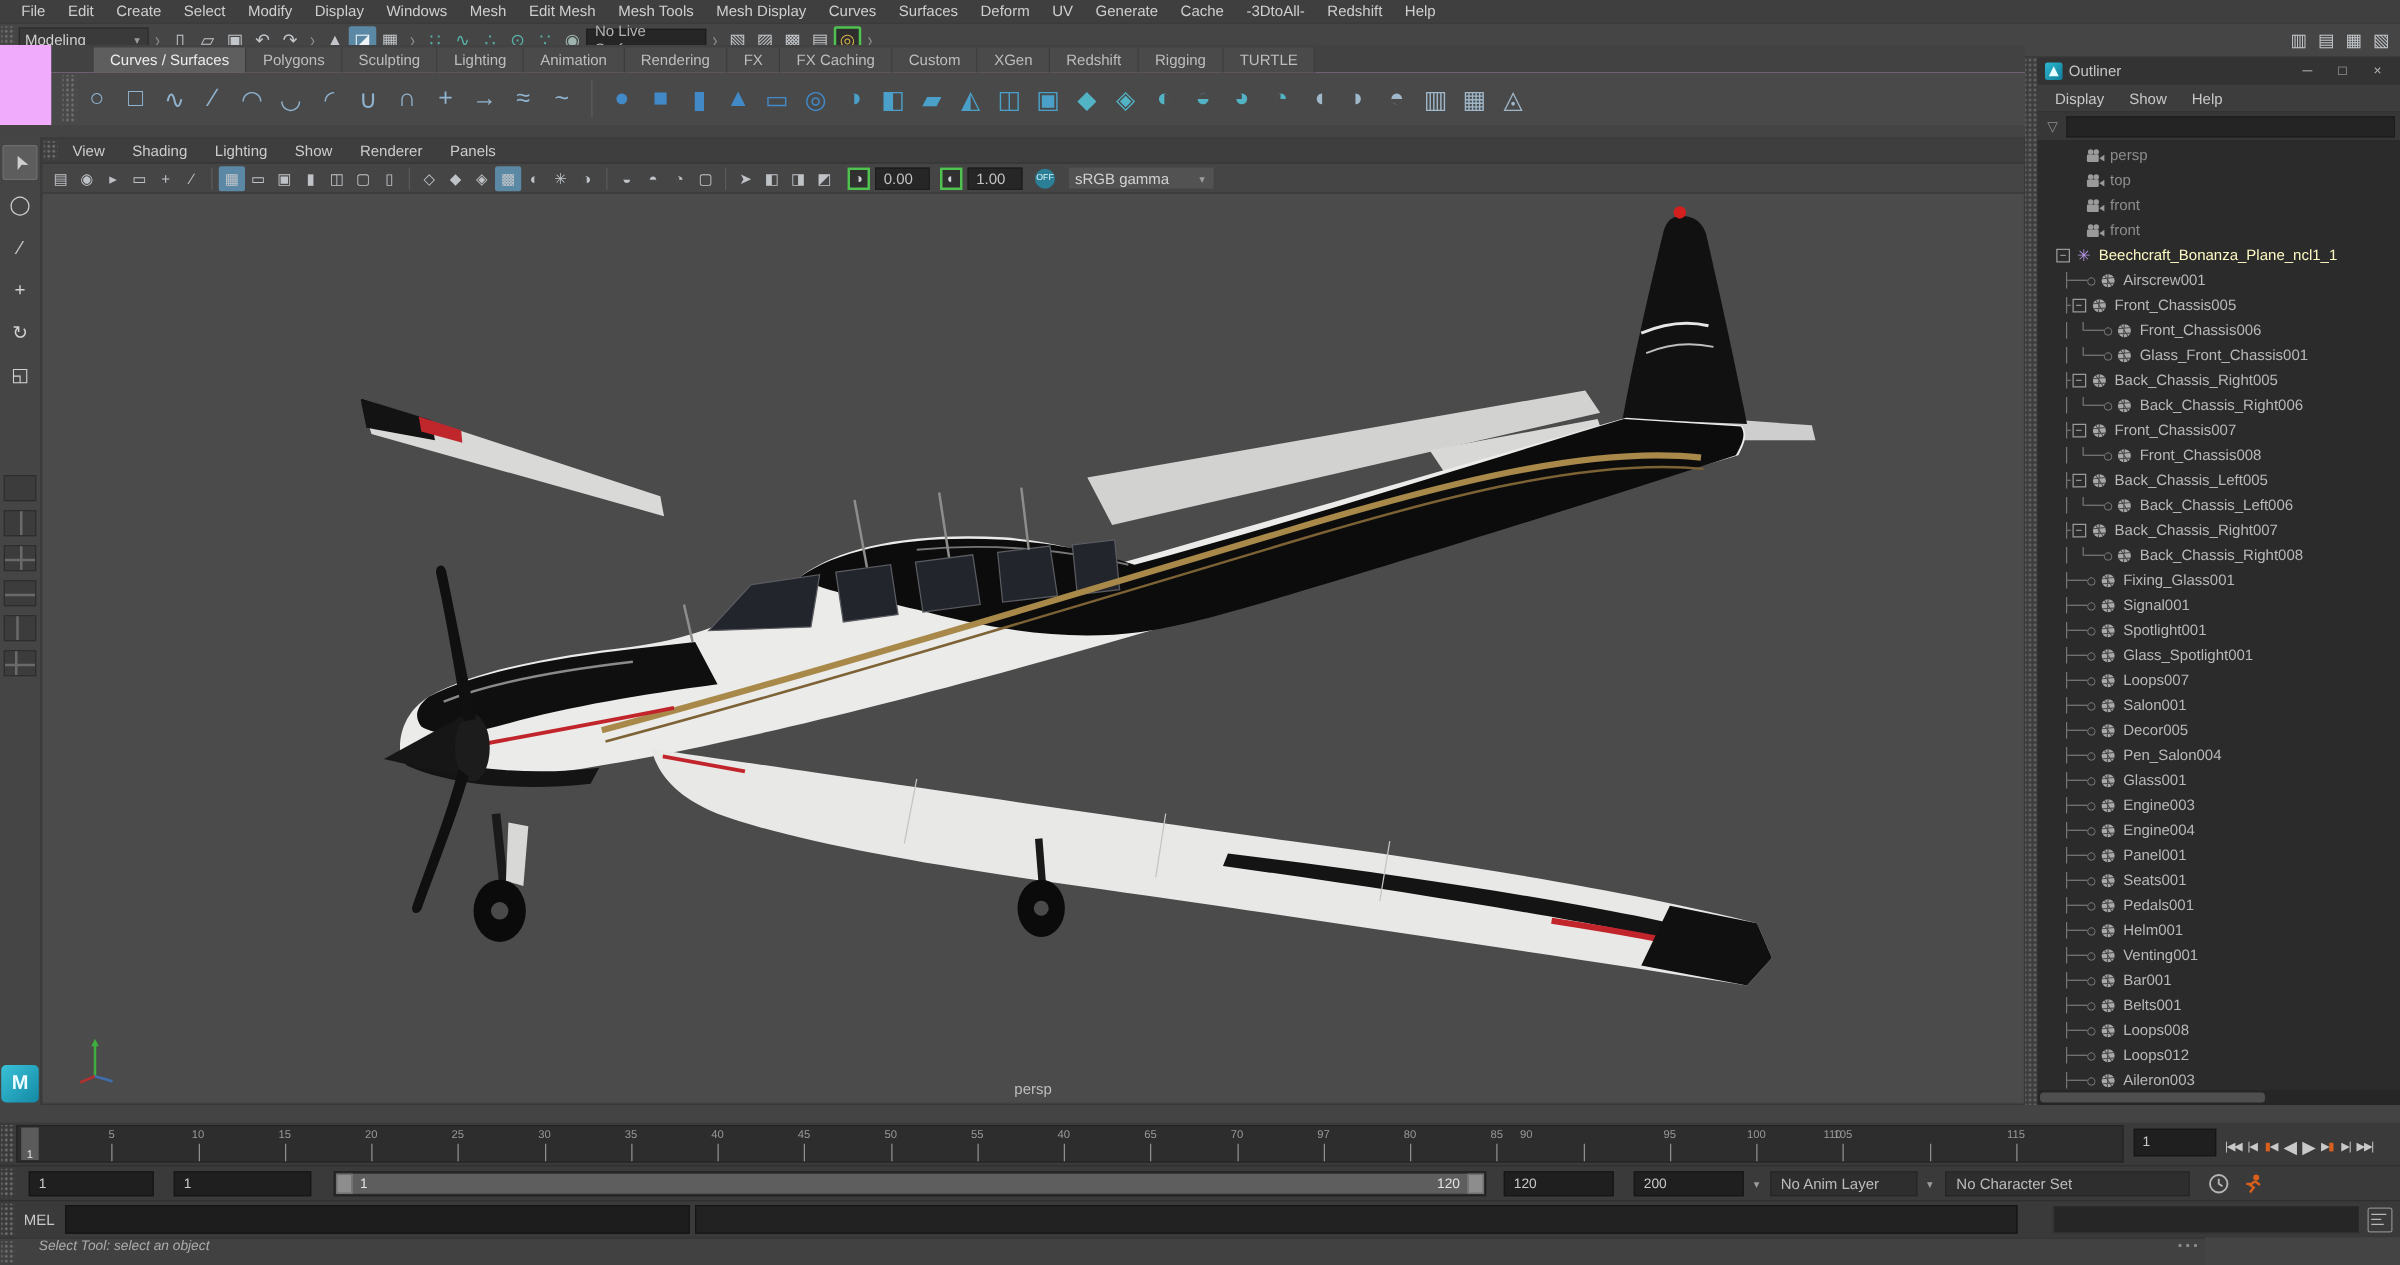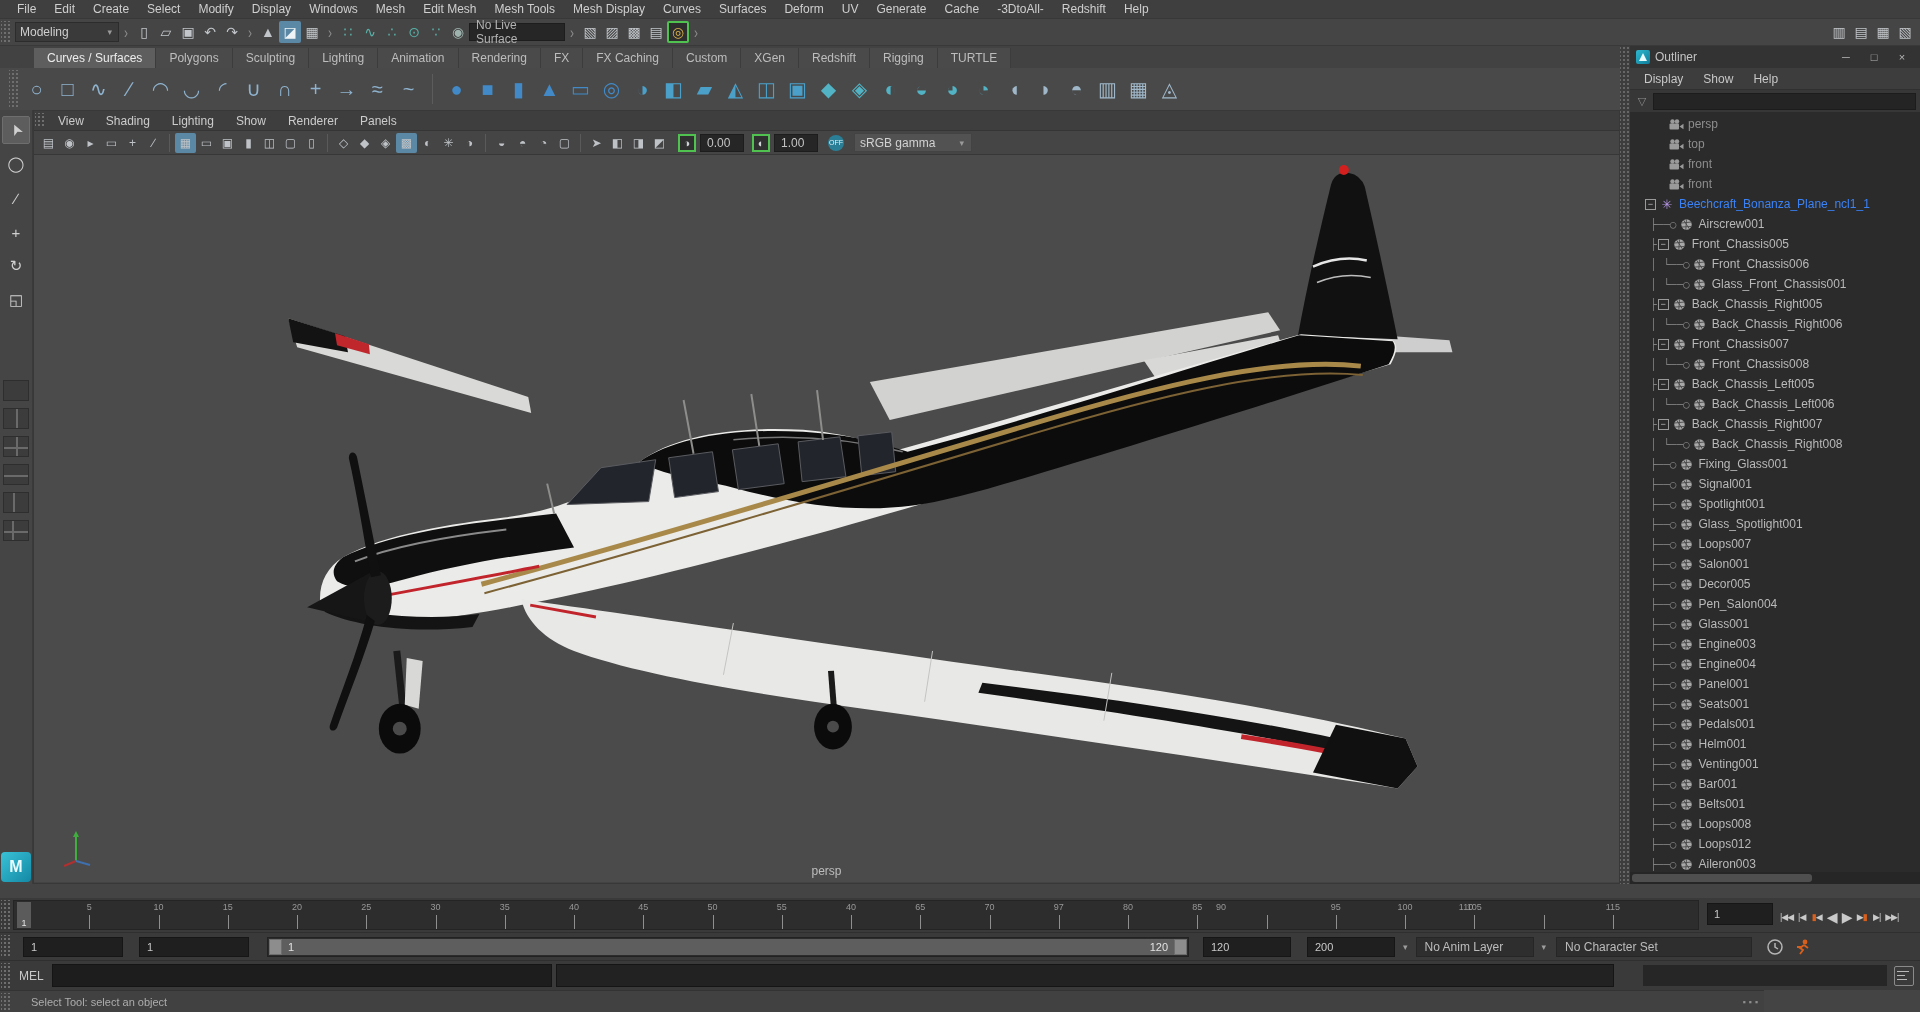--- a/index.html
+++ b/index.html
@@ -16,21 +16,21 @@
   .dd-btn { color:#9a9a9a; font-size:9px; padding:0 2px; }
   .sl-group { display:flex; align-items:center; height:24px; }
   .sl-collapse { color:#8d8d8d; font-size:12px; padding:0 5px; transform:scaleY(1.4); }
   .icon { display:inline-flex; align-items:center; justify-content:center; width:22px; height:22px; font-size:14px; color:#c2c6ca; cursor:default; border-radius:2px; }
   .icon.active { background:#5b89a5; color:#eef3f6; }
   .icon.greenbox { border:2px solid #4fc24f; color:#d8b24a; background:#2e2e2e; }
   .sl-field { background:#262626; border:1px solid #1d1d1d; color:#b3b3b3; height:18px; display:flex; align-items:center; padding:0 6px; }
   #live-surface { width:96px; }
   #sl-right { position:absolute; right:4px; top:2px; display:flex; }
   
-  #shelf { position:absolute; left:0; top:46px; width:1620px; height:64px; background:#0369a1; }
+  #shelf { position:absolute; left:0; top:36px; width:1620px; height:64px; background:#f0abfc;padding-left:41px; }
   #shelf-tabs { display:flex; height:22px; align-items:flex-end; padding-left:34px; background:#424242; }
   .shelf-tab { padding:3px 13px; color:#bdbdbd; font-size:12px; background:#4a4a4a; border-right:1px solid #3c3c3c; white-space:nowrap; }
   .shelf-tab.active { background:#5e5e5e; color:#ececec; }
   #shelf-icons { display:flex; align-items:center; height:42px; padding-left:8px; background:#494949; }
   #shelf-icons .icon { width:31px; height:31px; font-size:20px; }
   .shelf-sep { width:1px; height:30px; background:#5c5c5c; margin:0 8px; }
   
   #toolbox { position:absolute; left:0; top:110px; width:33px; height:774px; background:#454545; border-right:1px solid #3a3a3a; display:flex; flex-direction:column; align-items:center; }
   .tool { width:28px; height:28px; margin-top:6px; display:flex; align-items:center; justify-content:center; color:#d0d0d0; font-size:15px; border-radius:2px; }
   .tool.active { background:#5d5d5d; border:1px solid #6e6e6e; }
@@ -68,21 +68,21 @@
   #ol-search { height:22px; background:#373737; display:flex; align-items:center; padding:2px 4px; }
   #ol-filter { width:16px; height:16px; color:#8f8f8f; font-size:11px; display:flex; align-items:center; justify-content:center; }
   #ol-search-field { flex:1; height:17px; background:#242424; border:1px solid #1c1c1c; margin-left:3px; }
   #ol-list { flex:1; background:#2b2b2b; overflow:hidden; padding-top:2px; }
   .ol-row { height:20px; display:flex; align-items:center; white-space:nowrap; }
   .tree { font-family:"DejaVu Sans Mono",monospace; font-size:11px; color:#7e7e7e; letter-spacing:0; }
   .expander { width:11px; height:11px; border:1px solid #9a9a9a; background:#2b2b2b; color:#c0c0c0; font-size:9px; line-height:9px; text-align:center; margin:0 1px; }
   .ol-icon { display:inline-flex; width:16px; justify-content:center; margin:0 2px; }
   .ol-label { color:#b9b9b9; font-size:12px; margin-left:2px; }
   .ol-row.camera .ol-label { color:#8d8d8d; }
-  .ol-row.root .ol-label { color:#3b82f6; }
+  .ol-row.root .ol-label { color:#fef9c3; }
   .root-star { color:#b193e0; font-size:13px; }
   #ol-hscroll { height:12px; background:#262626; position:relative; }
   #ol-hscroll .thumb { position:absolute; left:2px; top:2px; height:8px; width:62%; background:#4f4f4f; border-radius:3px; }
   
   #timerow { position:absolute; left:0; top:898px; width:1920px; height:34px; background:#3a3a3a; display:flex; align-items:stretch; }
   #ruler { position:relative; width:1686px; height:30px; margin-top:2px; background:#2d2d2d; border:1px solid #242424; }
   .tick { position:absolute; top:14px; width:1px; height:14px; background:#8f8f8f; }
   .tick-label { position:absolute; top:1px; font-size:9px; color:#989898; transform:translateX(-50%); }
   #cur-frame-cell { position:absolute; left:3px; top:1px; bottom:1px; width:14px; background:#5b5b5b; color:#e6e6e6; font-size:9px; display:flex; align-items:flex-end; justify-content:center; }
   #frame-field { width:66px; height:22px; margin:5px 6px 0 8px; background:#1f1f1f; border:1px solid #161616; color:#c9c9c9; display:flex; align-items:center; padding:0 6px; font-size:11px; }
@@ -107,21 +107,21 @@
   #range-icons { display:flex; margin-left:14px; gap:10px; }
   
   #cmdrow { position:absolute; left:0; top:960px; width:1920px; height:30px; background:#3a3a3a; border-top:1px solid #2f2f2f; display:flex; align-items:center; }
   #mel-label { color:#c9c9c9; margin:0 8px 0 6px; font-size:12px; }
   .cmd-field { background:#1d1d1d; border:1px solid #151515; height:23px; }
   #cmd-a { width:500px; } #cmd-b { width:1058px; margin-left:4px; background:#222; }
   #cmd-c { width:246px; margin-left:28px; background:#262626; border:1px solid #3a3a3a; }
   #script-icon { width:20px; height:20px; margin-left:6px; border:1px solid #8a8a8a; border-radius:2px; color:#b9b9b9; font-size:8px; display:flex; flex-direction:column; align-items:flex-start; justify-content:center; padding-left:2px; line-height:4px; gap:3px; }
   #script-icon i { display:block; height:1px; background:#b9b9b9; }
   
-  #helprow { position:absolute; left:0; top:990px; width:1764px; height:22px; background:#414141; border-top:1px solid #333; display:flex; align-items:center; }
+  #helprow { position:absolute; left:0; top:990px; width:1764px; height:22px; background:#414141; border-top:1px solid #333; display:flex; align-items:flex-start;font-style:italic; }
   #help-text { margin-left:18px; color:#adadad; font-size:11px; }
   #help-right { position:absolute; right:6px; display:flex; gap:3px; color:#8f8f8f; font-size:9px; }
 </style>
 </head>
 <body>
 
 <div id="menubar">
   <div id="menubar-items" style="display:flex">
       <div class="menu-item">File</div>
       <div class="menu-item">Edit</div>

